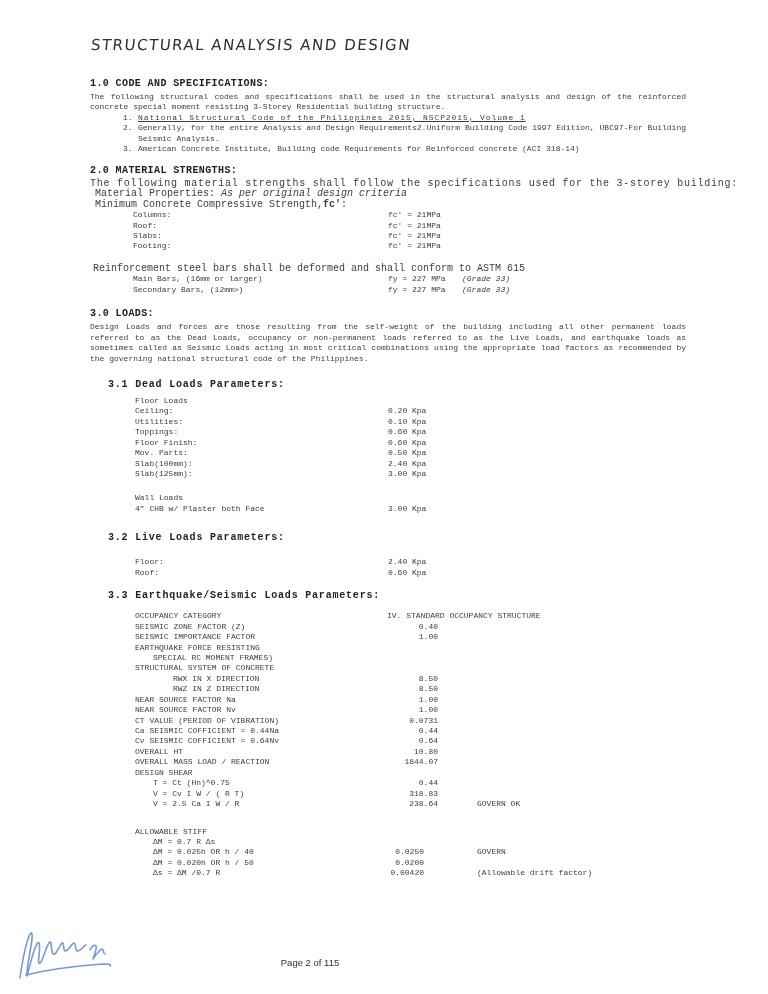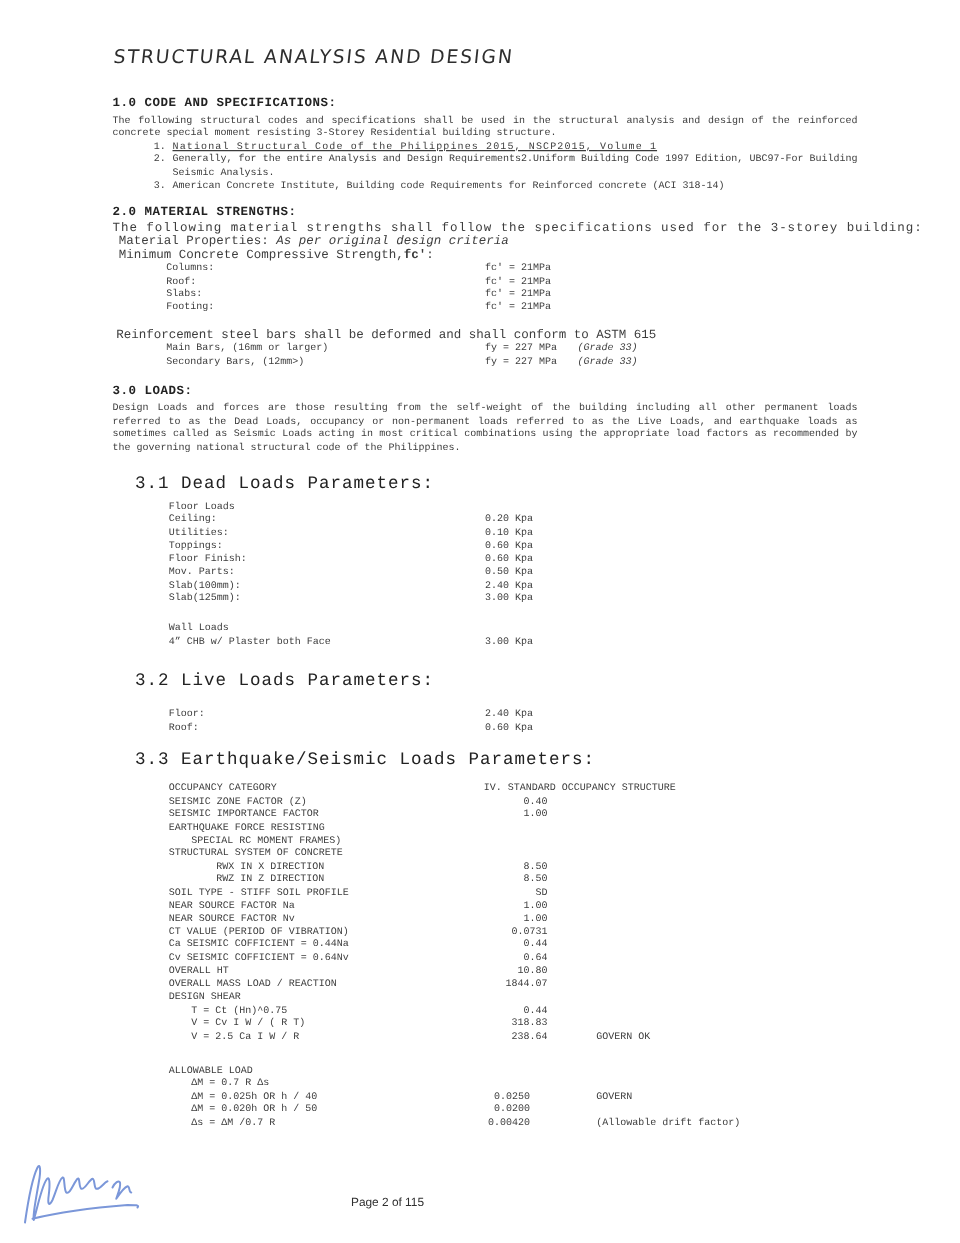--- a/index.html
+++ b/index.html
@@ -12,21 +12,21 @@
 
   .doc-title {
     font-family:"DejaVu Sans","Liberation Sans",sans-serif;
     font-size:15px; letter-spacing:1.5px; color:#2e2e2e;
     transform:skewX(-6deg); transform-origin:left bottom;
     font-weight:500; margin:0 0 24px 0; white-space:nowrap;
   }
 
   .h-main { font-size:10px; font-weight:bold; letter-spacing:0.4px; color:#222;
             margin:0 0 3px 0; white-space:nowrap; }
-  .h-sub  { font-size:14px; font-weight:normal; letter-spacing:0.8px; color:#222;
+  .h-sub  { font-size:10px; font-weight:bold; letter-spacing:0.8px; color:#222;
             margin:0; padding-left:18px; white-space:nowrap; }
 
   .para { font-size:8px; line-height:10.45px; text-align:justify; margin:0; }
   .mline { font-size:10px; line-height:10.45px; white-space:nowrap;font-family:Liberation Mono, monospace; }
   .ls { letter-spacing:0.75px; }
 
   .olist { margin:0 0 0 33px; }
   .li { display:flex; font-size:8px; line-height:10.45px; }
   .li .num { width:15px; flex:0 0 15px; }
   .li .txt { flex:1; text-align:justify; }
@@ -216,24 +216,20 @@
       </div>
     <div class="trow">
         <span class="lbl ind2">RWX IN X DIRECTION</span>
         <span class="valr">8.50</span>
       </div>
     <div class="trow">
         <span class="lbl ind2">RWZ IN Z DIRECTION</span>
         <span class="valr">8.50</span>
       </div>
     <div class="trow">
-        <span class="lbl">SOIL TYPE - STIFF SOIL PROFILE</span>
-        <span class="valr">SD</span>
-      </div>
-    <div class="trow">
         <span class="lbl">NEAR SOURCE FACTOR Na</span>
         <span class="valr">1.00</span>
       </div>
     <div class="trow">
         <span class="lbl">NEAR SOURCE FACTOR Nv</span>
         <span class="valr">1.00</span>
       </div>
     <div class="trow">
         <span class="lbl">CT VALUE (PERIOD OF VIBRATION)</span>
         <span class="valr">0.0731</span>
@@ -265,21 +261,21 @@
         <span class="lbl ind1">V = Cv I W / ( R T)</span>
         <span class="valr">318.83</span>
       </div>
     <div class="trow">
         <span class="lbl ind1">V = 2.5 Ca I W / R</span>
         <span class="valr">238.64</span>
         <span class="note">GOVERN OK</span>
       </div>
     <div class="sp17"></div>
     <div class="trow">
-        <span class="lbl">ALLOWABLE LOAD</span>
+        <span class="lbl">ALLOWABLE STIFF</span>
       </div>
     <div class="trow">
         <span class="lbl ind1">ΔM = 0.7 R Δs</span>
       </div>
     <div class="trow shift">
         <span class="lbl ind1">ΔM = 0.025h OR h / 40</span>
         <span class="valr">0.0250</span>
         <span class="note">GOVERN</span>
       </div>
     <div class="trow shift">

